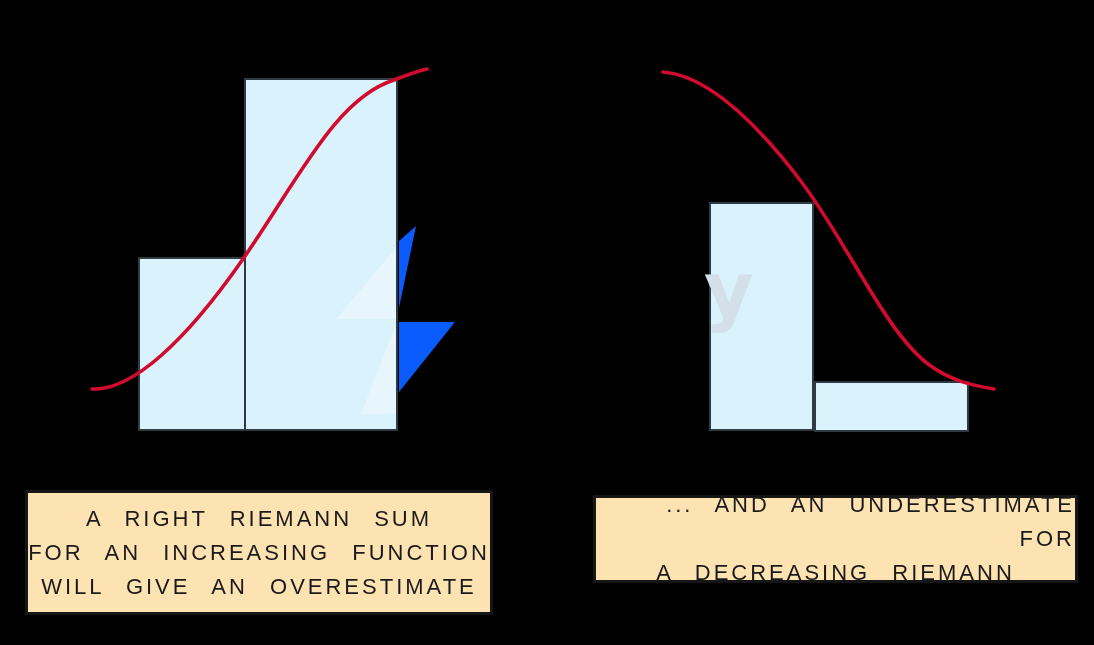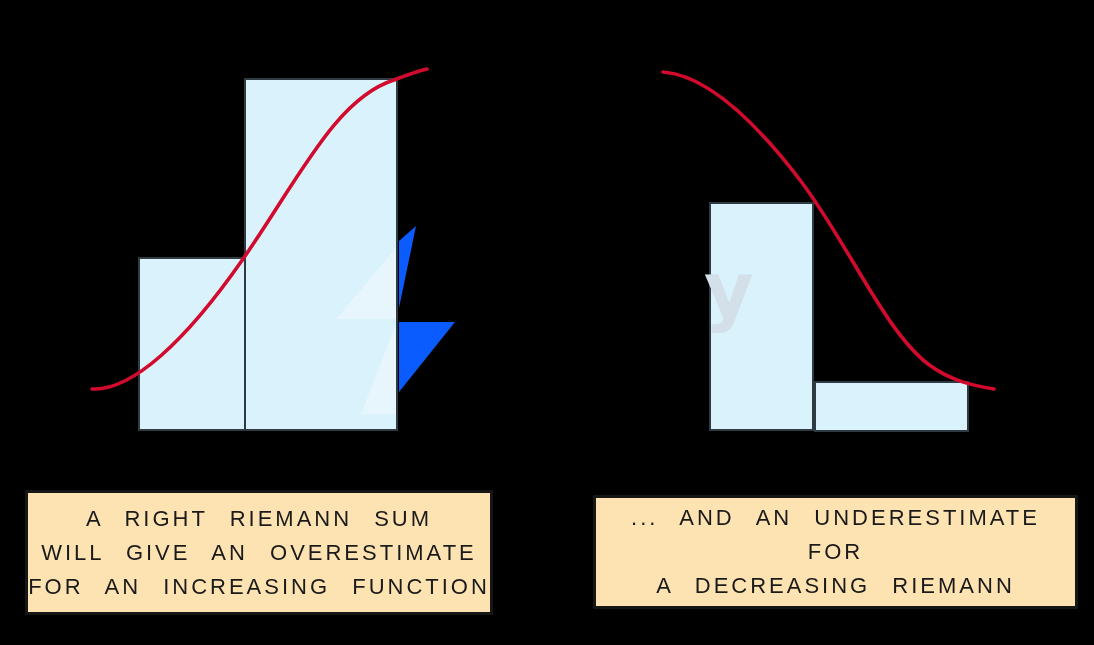--- a/index.html
+++ b/index.html
@@ -27,21 +27,21 @@
     justify-content:center;
     align-items:center;
     text-align:center;
     font-size:22px;
     line-height:34px;
     letter-spacing:3px;
     word-spacing:13px;
     font-weight:500;
   }
   #cap-left{left:25px;top:490px;width:468px;height:125px;}
-  #cap-right{left:593px;top:495px;width:485px;height:114px;}
+  #cap-right{left:593px;top:495px;width:485px;height:88px;text-align:right;}
 </style>
 </head>
 <body>
 
 <div id="stage">
 
   <svg id="diagram-svg" width="1094" height="645" viewBox="0 0 1094 645">
       <rect x="139" y="258" width="106" height="172" fill="#d9f2fc" stroke="#2e3b42" stroke-width="2" stroke-linecap="round"></rect>
       <rect x="245" y="79" width="152" height="351" fill="#d9f2fc" stroke="#2e3b42" stroke-width="2" stroke-linecap="round"></rect>
       <polygon points="396,248 336,319 396,319" fill="#e7f6fd"></polygon>
@@ -50,22 +50,22 @@
       <polygon points="399,322 455,322 399,392" fill="#0a5cff"></polygon>
       <rect x="710" y="203" width="103" height="227" fill="#d9f2fc" stroke="#2e3b42" stroke-width="2" stroke-linecap="round"></rect>
       <rect x="815" y="382" width="153" height="49" fill="#d9f2fc" stroke="#2e3b42" stroke-width="2" stroke-linecap="round"></rect>
       <text x="704" y="316" class="wm-text" fill="#d3e0ea">y</text>
       <path d="M 92 389 C 132 391 186 341 243 259 C 298 180 336 98 394 80 C 407 75 418 71 427 69" fill="none" stroke="#d20a2d" stroke-width="3.6" stroke-linecap="round"></path>
       <path d="M 663 72 C 702 75 748 112 800 180 C 848 243 884 330 928 364 C 952 382 976 386 994 389" fill="none" stroke="#d20a2d" stroke-width="3.6" stroke-linecap="round"></path>
     </svg>
 
   <div class="caption" id="cap-left">
     <div>A RIGHT RIEMANN SUM</div>
+    <div>FOR AN INCREASING FUNCTION</div>
     <div>WILL GIVE AN OVERESTIMATE</div>
-    <div>FOR AN INCREASING FUNCTION</div>
   </div>
 
   <div class="caption" id="cap-right">
     <div>... AND AN UNDERESTIMATE FOR</div>
     <div>A DECREASING RIEMANN</div>
   </div>
 
 </div>
 
 </body></html>

